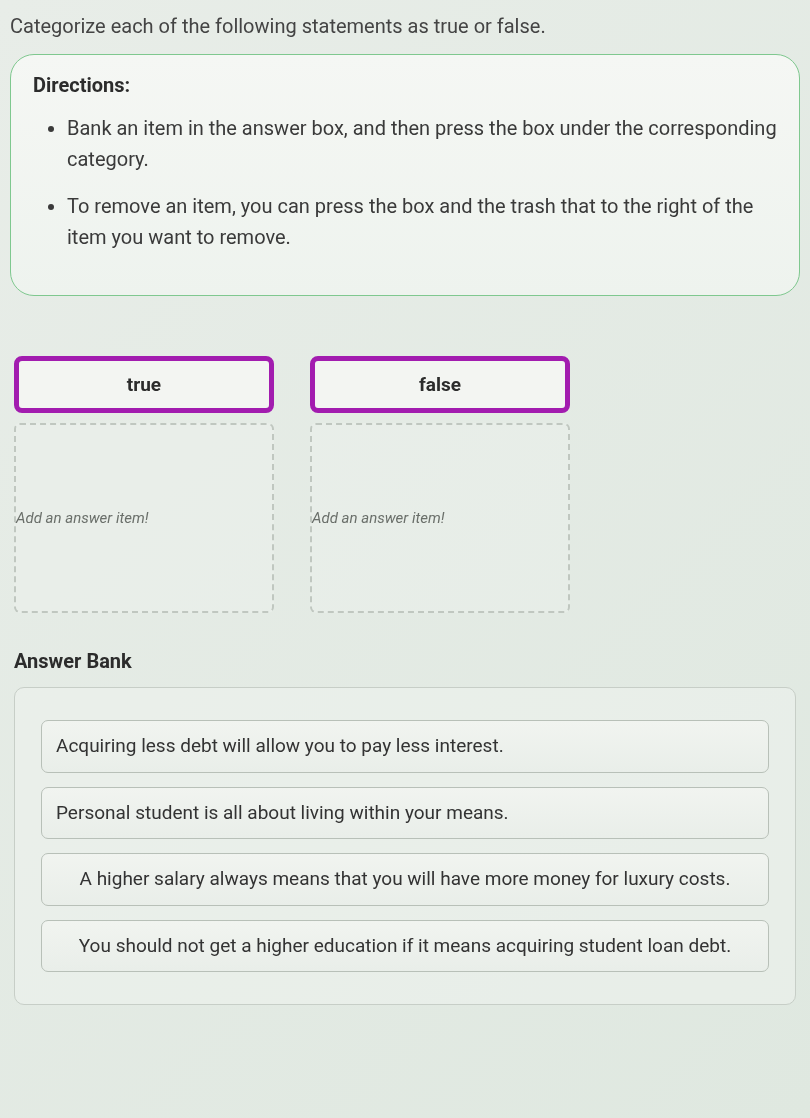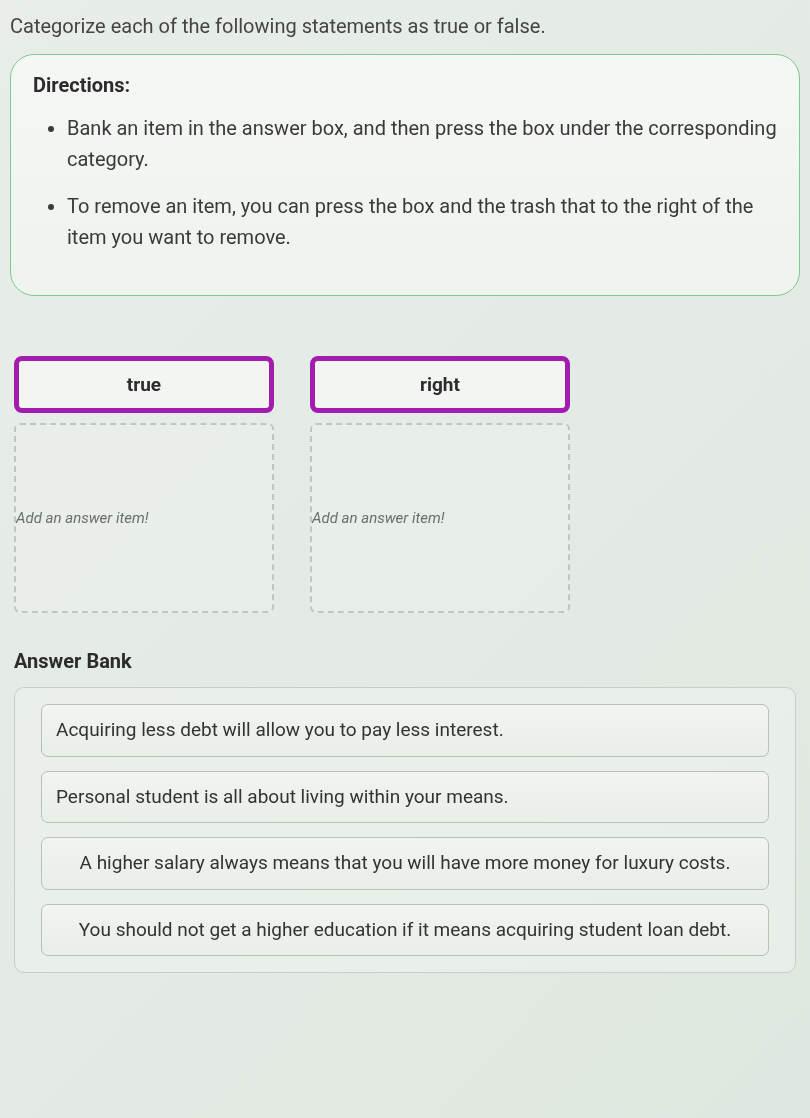--- a/index.html
+++ b/index.html
@@ -76,21 +76,21 @@
   font-size: 20px;
   font-weight: 700;
   color: #2c2c2c;
   padding: 36px 14px 14px 14px;
 }
 .answer-bank-box {
   margin: 0 14px 0 14px;
   border: 1px solid #c7cec7;
   border-radius: 10px;
   background: rgba(240,244,240,0.5);
-  padding: 16px 26px;
+  padding: 32px 26px;
 }
 .answer-item {
   border: 1px solid #b8c0b8;
   border-radius: 7px;
   background: linear-gradient(180deg, #f1f4f0 0%, #e9eee9 100%);
   padding: 12px 14px;
   font-size: 19px;
   color: #333;
   margin-bottom: 14px;
   text-align: center;
@@ -115,21 +115,21 @@
 </div>
 
 <div class="categories-row">
   <div class="category-col">
     <div class="category-header">true</div>
     <div class="drop-zone">
       <span class="drop-placeholder">Add an answer item!</span>
     </div>
   </div>
   <div class="category-col">
-    <div class="category-header">right</div>
+    <div class="category-header">false</div>
     <div class="drop-zone">
       <span class="drop-placeholder">Add an answer item!</span>
     </div>
   </div>
 </div>
 
 <div class="answer-bank-heading">Answer Bank</div>
 
 <div class="answer-bank-box">
   <div class="answer-item">Acquiring less debt will allow you to pay less interest.</div>

